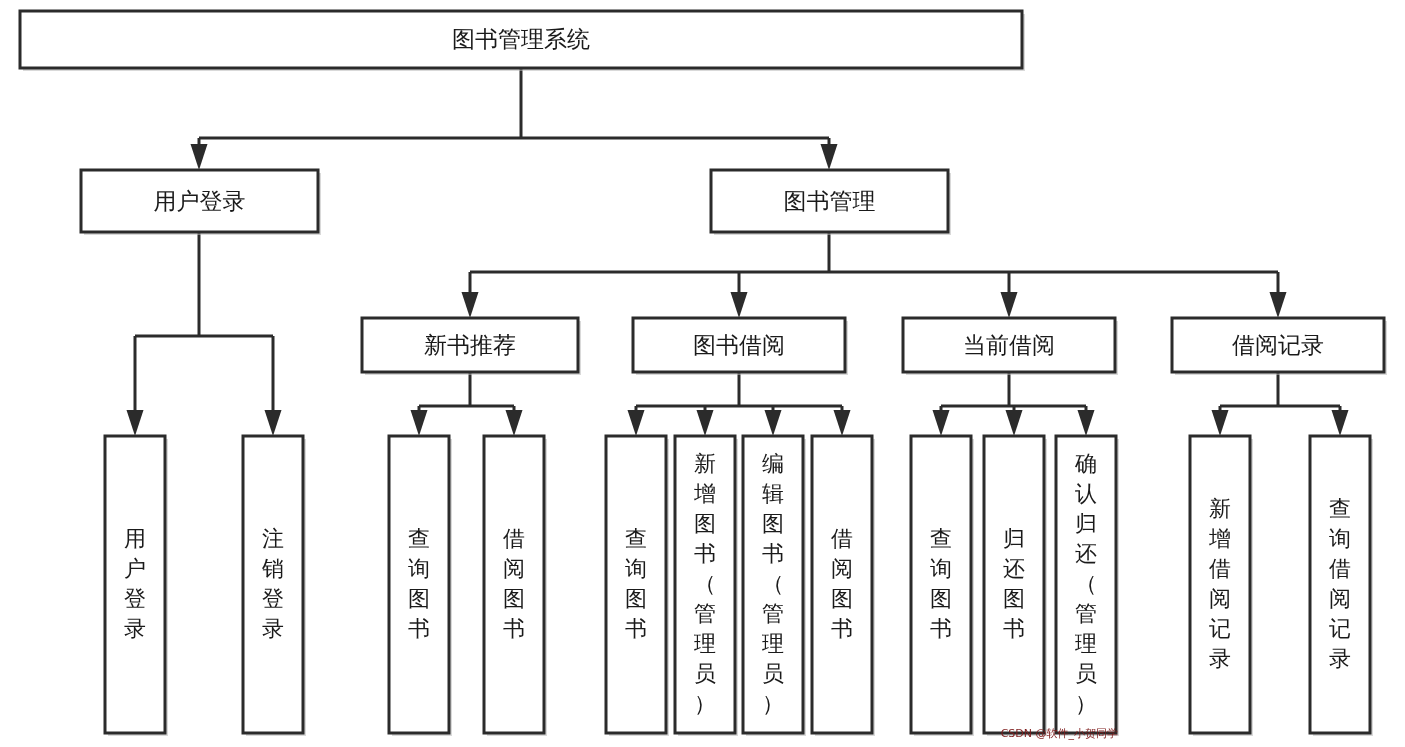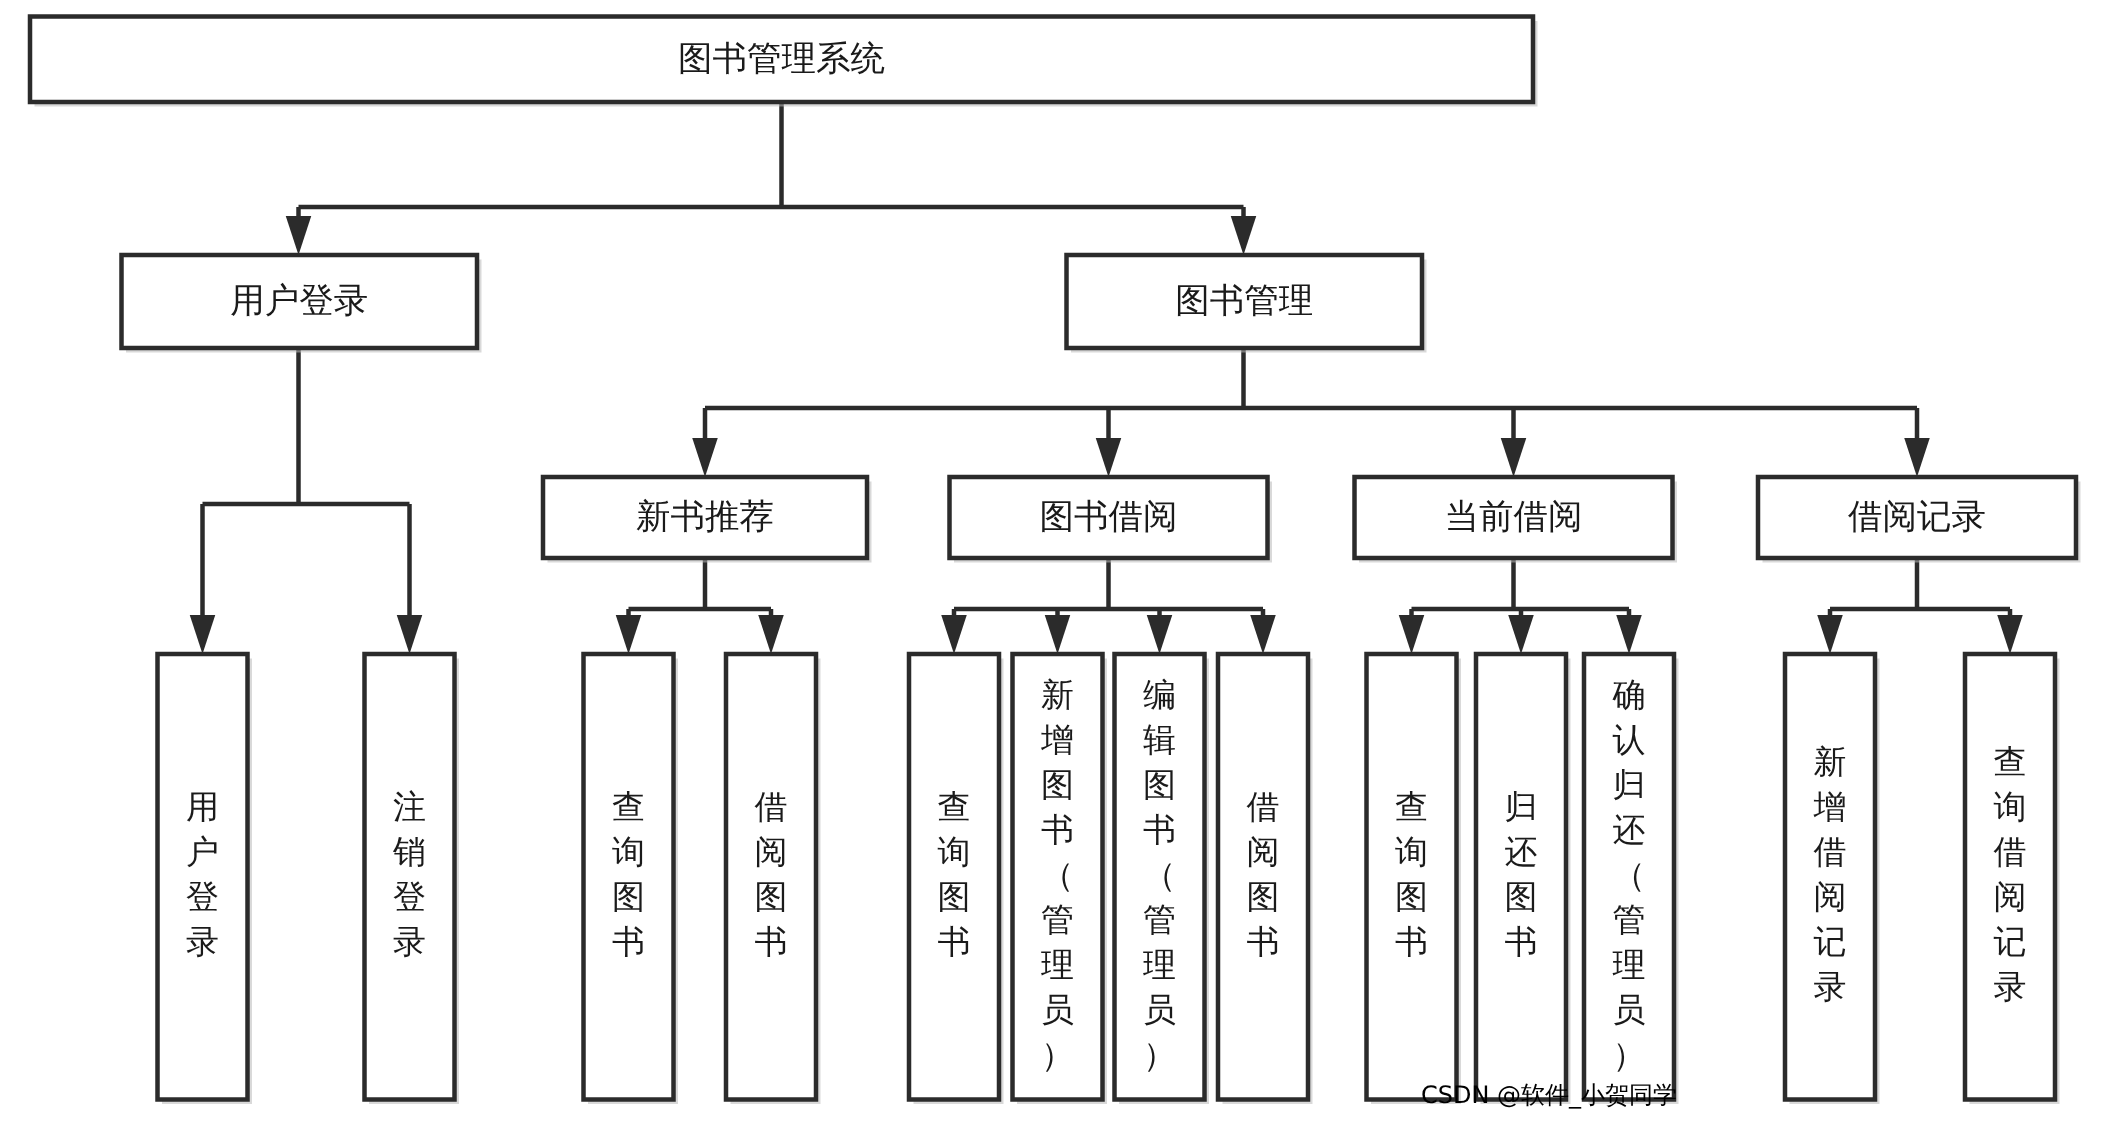--- a/index.html
+++ b/index.html
@@ -55,22 +55,22 @@
     text-anchor: middle;
   }
   .node-label-v {
     text-anchor: middle;
     font-size: 22px;
   }
   .watermark {
     position: absolute;
     right: 10px;
     bottom: 6px;
-    color: #000000;
-    font-size: 16px;
+    color: #7f1d1d;
+    font-size: 11px;
     font-family: "DejaVu Sans", "Liberation Sans", sans-serif;
     white-space: nowrap;
     user-select: none;
   }
 </style>
 </head>
 <body>
 
 <div id="diagram-root">
   <svg class="flow" viewBox="0 0 1405 747" xmlns="http://www.w3.org/2000/svg">

